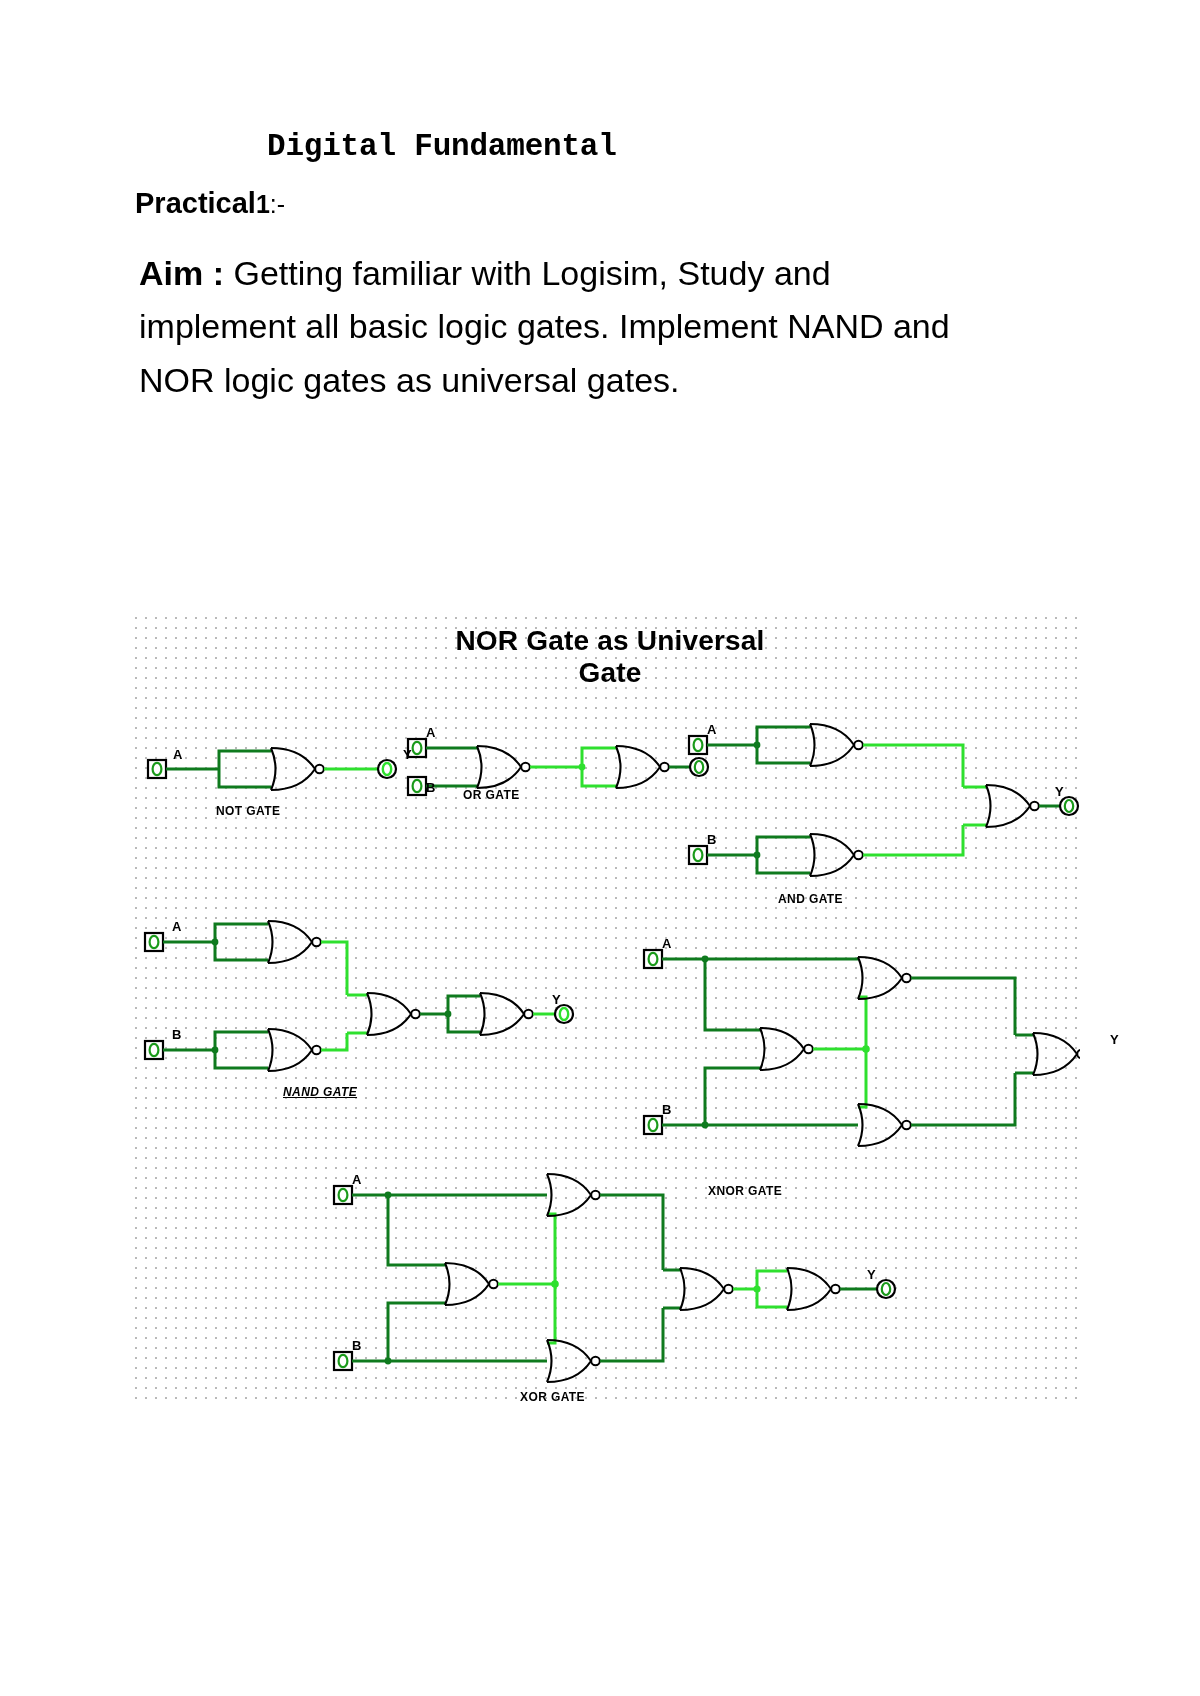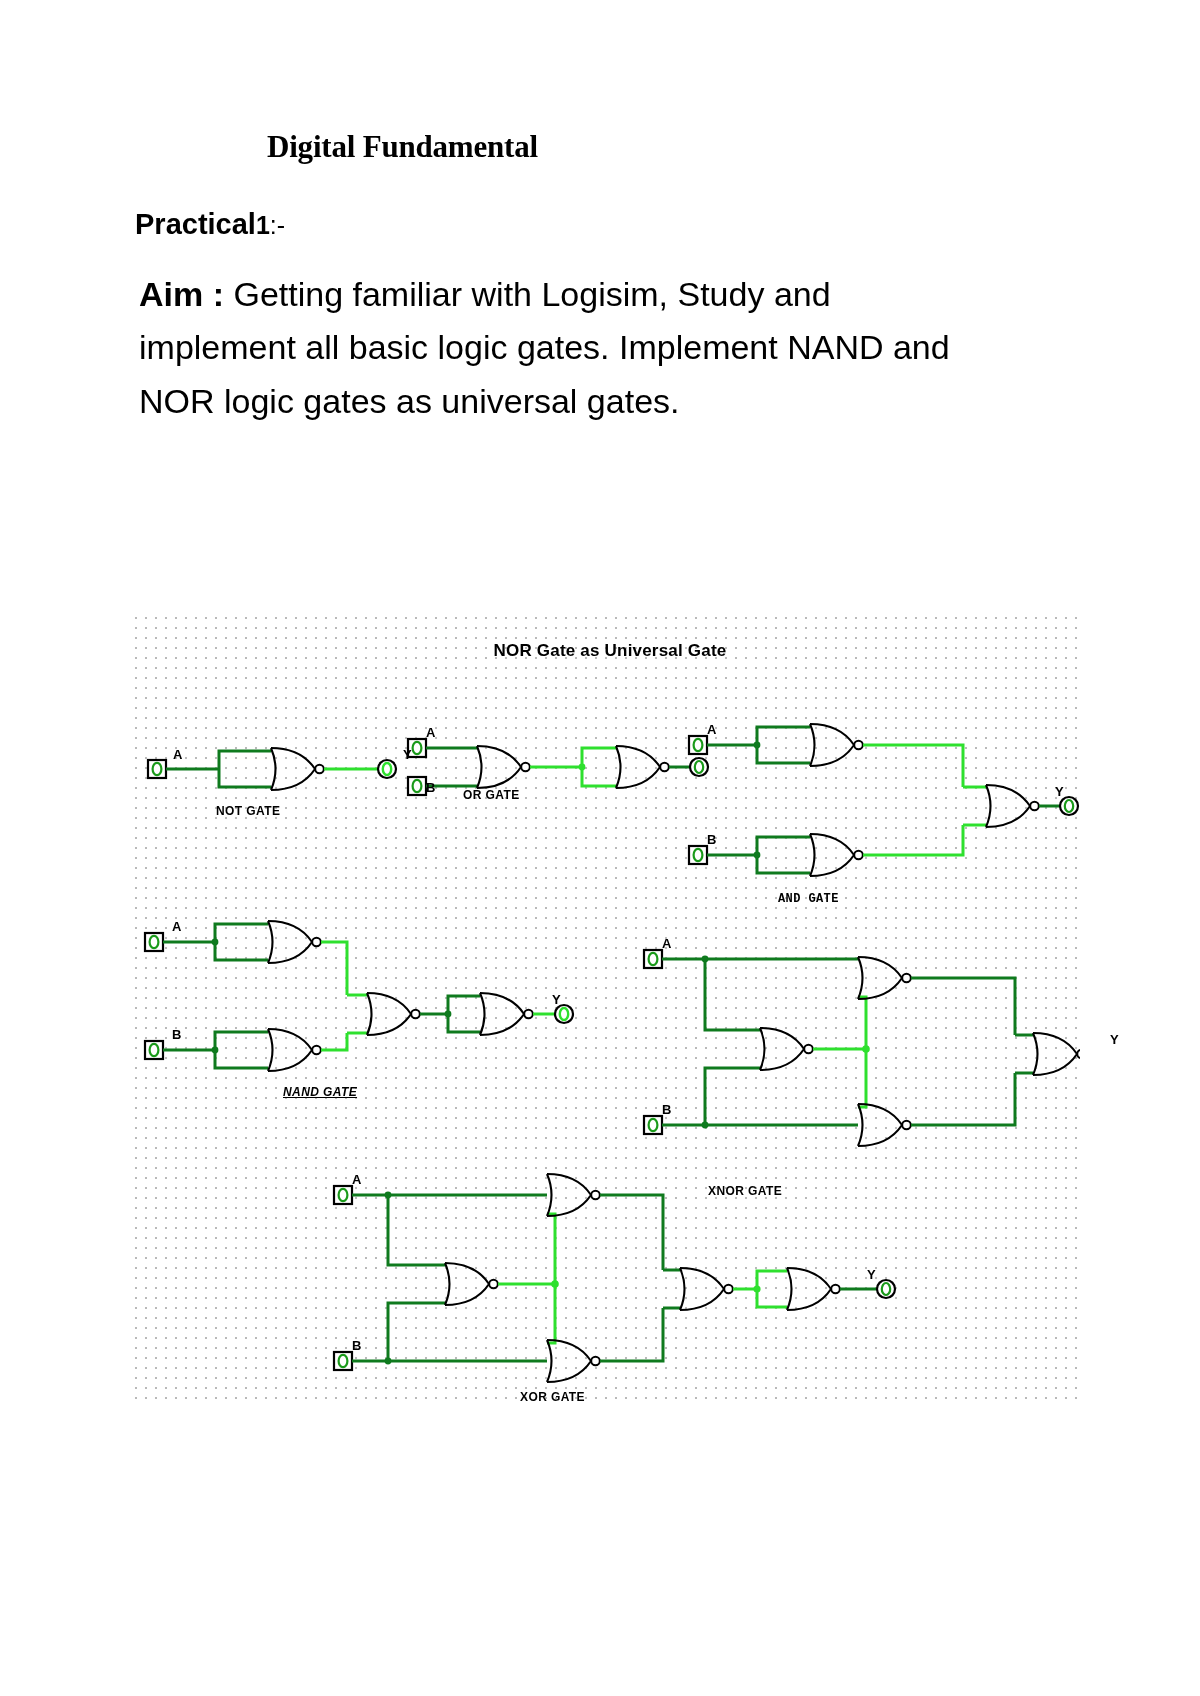--- a/index.html
+++ b/index.html
@@ -6,23 +6,23 @@
   html,body{margin:0;padding:0;background:#ffffff;}
   body{
     width:1200px;height:1696px;position:relative;overflow:hidden;
     font-family:"Liberation Sans", sans-serif;color:#000;
   }
   .page{position:absolute;inset:0;background:#fff;}
 
   
   .doc{position:absolute;left:135px;top:128px;width:940px;}
   .doc-title{
-    font-family:Liberation Serif, serif;
+    font-family:Liberation Mono, monospace;
     font-weight:bold;font-size:31px;line-height:1.25;
-    text-align:left;padding-left:132px;margin:0 0 40px 0;
+    text-align:left;padding-left:132px;margin:0 0 19px 0;
     letter-spacing:-0.2px;
   }
   .doc-sub{
     font-weight:bold;font-size:29px;margin:0 0 26px 0;line-height:1.2;
   }
   .doc-sub .num{font-weight:bold;font-size:25px;}
   .doc-sub .colon{font-weight:normal;font-size:25px;}
   .doc-body{
     font-size:34px;line-height:1.58;margin:4px;width:840px;
   }
@@ -33,22 +33,22 @@
     position:absolute;left:135px;top:617px;width:945px;height:790px;
     background:#ffffff;
     background-image:
       radial-gradient(circle at 1px 1px, #b9b9b9 0.9px, transparent 1.1px);
     background-size:10px 10px;
     background-position:0 0;
   }
   .canvas svg{display:block;}
 
   .circuit-title{
-    position:absolute;left:285px;top:24px;width:380px;text-align:center;
-    font-size:17px;font-weight:bold;letter-spacing:0.2px;
+    position:absolute;left:285px;top:8px;width:380px;text-align:center;
+    font-size:28px;font-weight:bold;letter-spacing:0.2px;
     font-family:"Liberation Sans", sans-serif;
   }
   .glabel{
     position:absolute;font-size:12px;font-weight:bold;letter-spacing:0.4px;
     font-family:"Liberation Sans", sans-serif;white-space:nowrap;text-align:right;
   }
   .glabel.italic{font-style:italic;text-decoration:underline;}
   .pinlabel{
     position:absolute;font-size:13px;font-weight:bold;
     font-family:"Liberation Sans", sans-serif;
@@ -302,19 +302,19 @@
     <div class="pinlabel" style="left:527px; top:319px;">A</div>
     <div class="pinlabel" style="left:527px; top:485px;">B</div>
     <div class="pinlabel" style="left:975px; top:415px;">Y</div>
 
     <div class="pinlabel" style="left:217px; top:555px;">A</div>
     <div class="pinlabel" style="left:217px; top:721px;">B</div>
     <div class="pinlabel" style="left:732px; top:650px;">Y</div>
 
     <div class="glabel" style="left:81px;  top:187px;">NOT GATE</div>
     <div class="glabel" style="left:328px; top:171px;">OR GATE</div>
-    <div class="glabel" style="left:643px; top:275px;font-family:Liberation Mono, monospace;">AND GATE</div>
+    <div class="glabel" style="left:643px; top:275px;">AND GATE</div>
     <div class="glabel italic" style="left:148px; top:468px;">NAND GATE</div>
     <div class="glabel" style="left:573px; top:567px;">XNOR GATE</div>
     <div class="glabel" style="left:385px; top:773px;">XOR GATE</div>
 
   </div>
 </div>
 
 </body></html>

